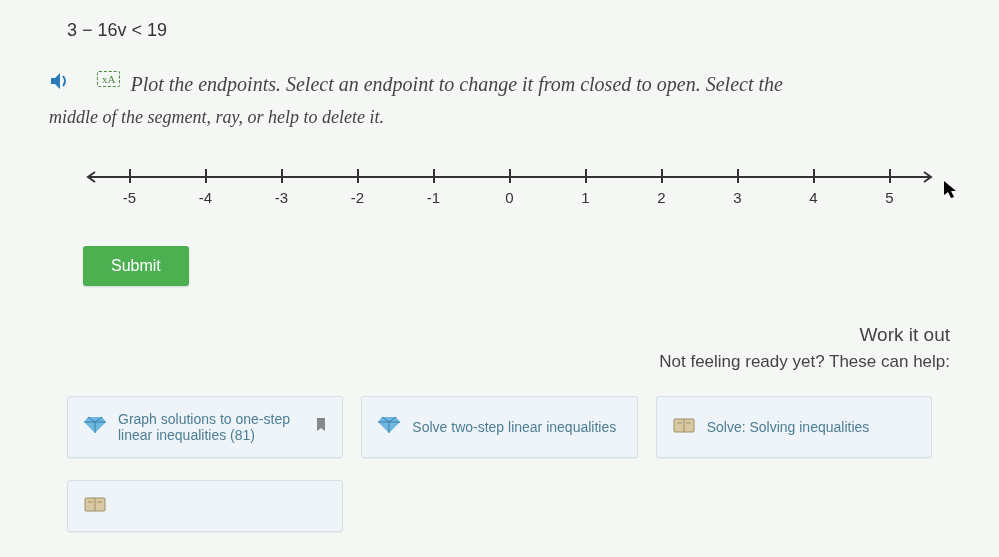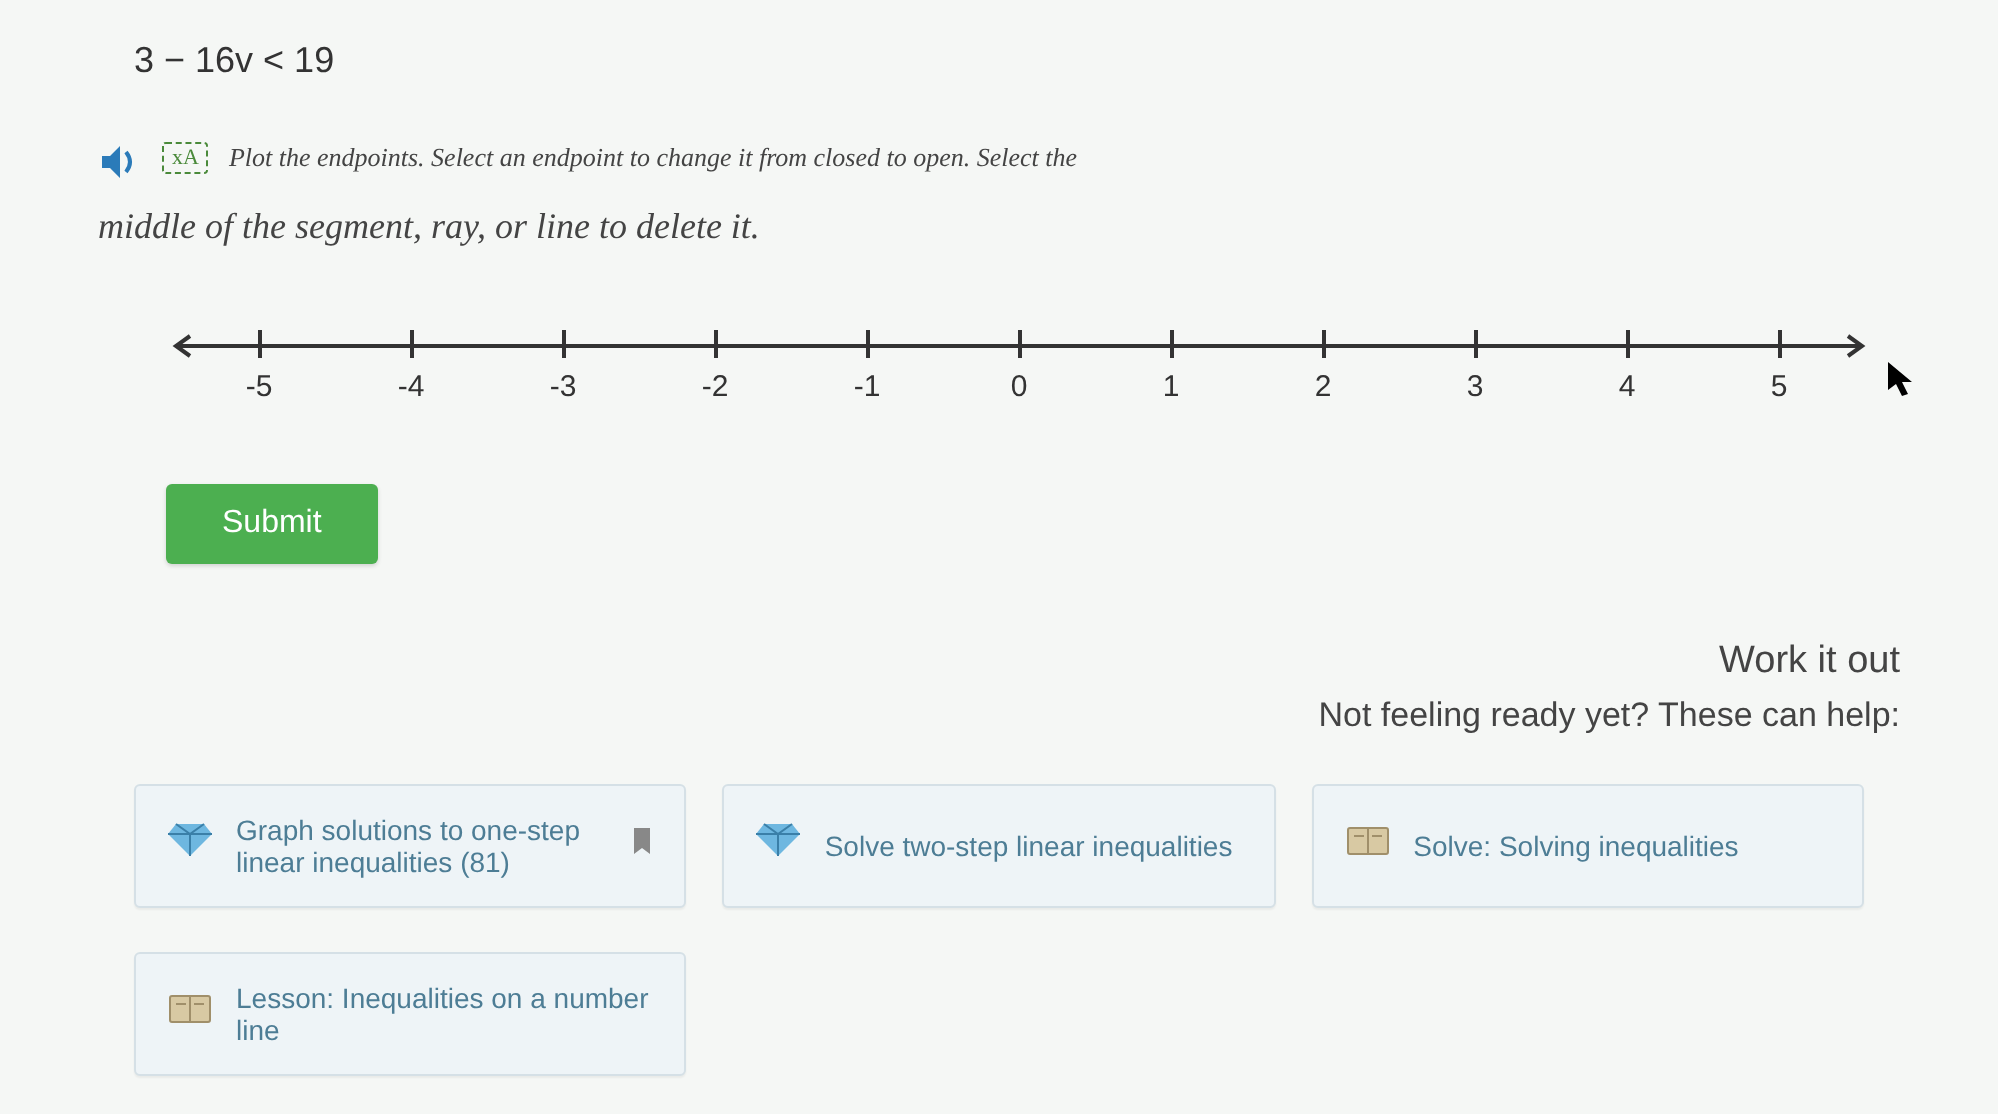--- a/index.html
+++ b/index.html
@@ -33,25 +33,26 @@
     }
     .xa-icon {
       flex-shrink: 0;
       border: 1px dashed #4a8a3a;
       padding: 1px 4px;
       font-size: 11px;
       color: #4a8a3a;
       font-family: Liberation Serif, serif;
       border-radius: 2px;
       margin-top: 2px;
+      margin-left: 16px;
     }
     .instruction-text {
       font-style: italic;
       color: #444;
-      font-size: 13px;
+      font-size: 20px;
       line-height: 1.55;
       text-align: center;
     }
     .instruction-continuation {
       font-style: italic;
       color: #444;
       font-size: 18px;
       line-height: 1.55;
       margin-bottom: 24px;
     }
@@ -183,21 +184,21 @@
   <div class="instruction-row">
     <span class="speaker-icon">
       <svg width="22" height="20" viewBox="0 0 22 20">
         <path d="M2 7 h4 l5 -5 v16 l-5 -5 h-4 z" fill="#2b7bb9"></path>
         <path d="M14 5 q4 5 0 10" stroke="#2b7bb9" stroke-width="2" fill="none"></path>
       </svg>
     </span>
     <span class="xa-icon">xA</span>
     <span class="instruction-text">Plot the endpoints. Select an endpoint to change it from closed to open. Select the</span>
   </div>
-  <div class="instruction-continuation">middle of the segment, ray, or line to delete it.</div>
+  <div class="instruction-continuation">middle of the segment, ray, or help to delete it.</div>
 
   <div class="numberline-container">
     <div class="numberline">
       <div class="nl-line"></div>
       <span class="nl-arrow-left">
         <svg width="14" height="14" viewBox="0 0 14 14">
             <path d="M10 2 L3 7 L10 12" stroke="#333" stroke-width="2" fill="none"></path>
           </svg>
       </span>
       <span class="nl-arrow-right">
@@ -288,21 +289,20 @@
           </svg></span>
         <span class="help-card-label">Solve: Solving inequalities</span>
       </div>
       <div class="help-card">
         <span class="book-icon"><svg width="22" height="18" viewBox="0 0 22 18">
             <rect x="1" y="3" width="20" height="13" rx="1" fill="#d8c9a3" stroke="#a08f6a"></rect>
             <line x1="11" y1="3" x2="11" y2="16" stroke="#a08f6a"></line>
             <line x1="4" y1="7" x2="9" y2="7" stroke="#a08f6a"></line>
             <line x1="13" y1="7" x2="18" y2="7" stroke="#a08f6a"></line>
           </svg></span>
-        <span class="help-card-label">Lesson: Inequalities on a number line</span>
       </div>
     </div>
 </div>
 
 <div class="cursor-pointer">
   <svg width="16" height="20" viewBox="0 0 16 20">
     <path d="M1 1 L1 15 L5 12 L8 18 L11 17 L8 11 L13 11 Z" fill="#000"></path>
   </svg>
 </div>
 

